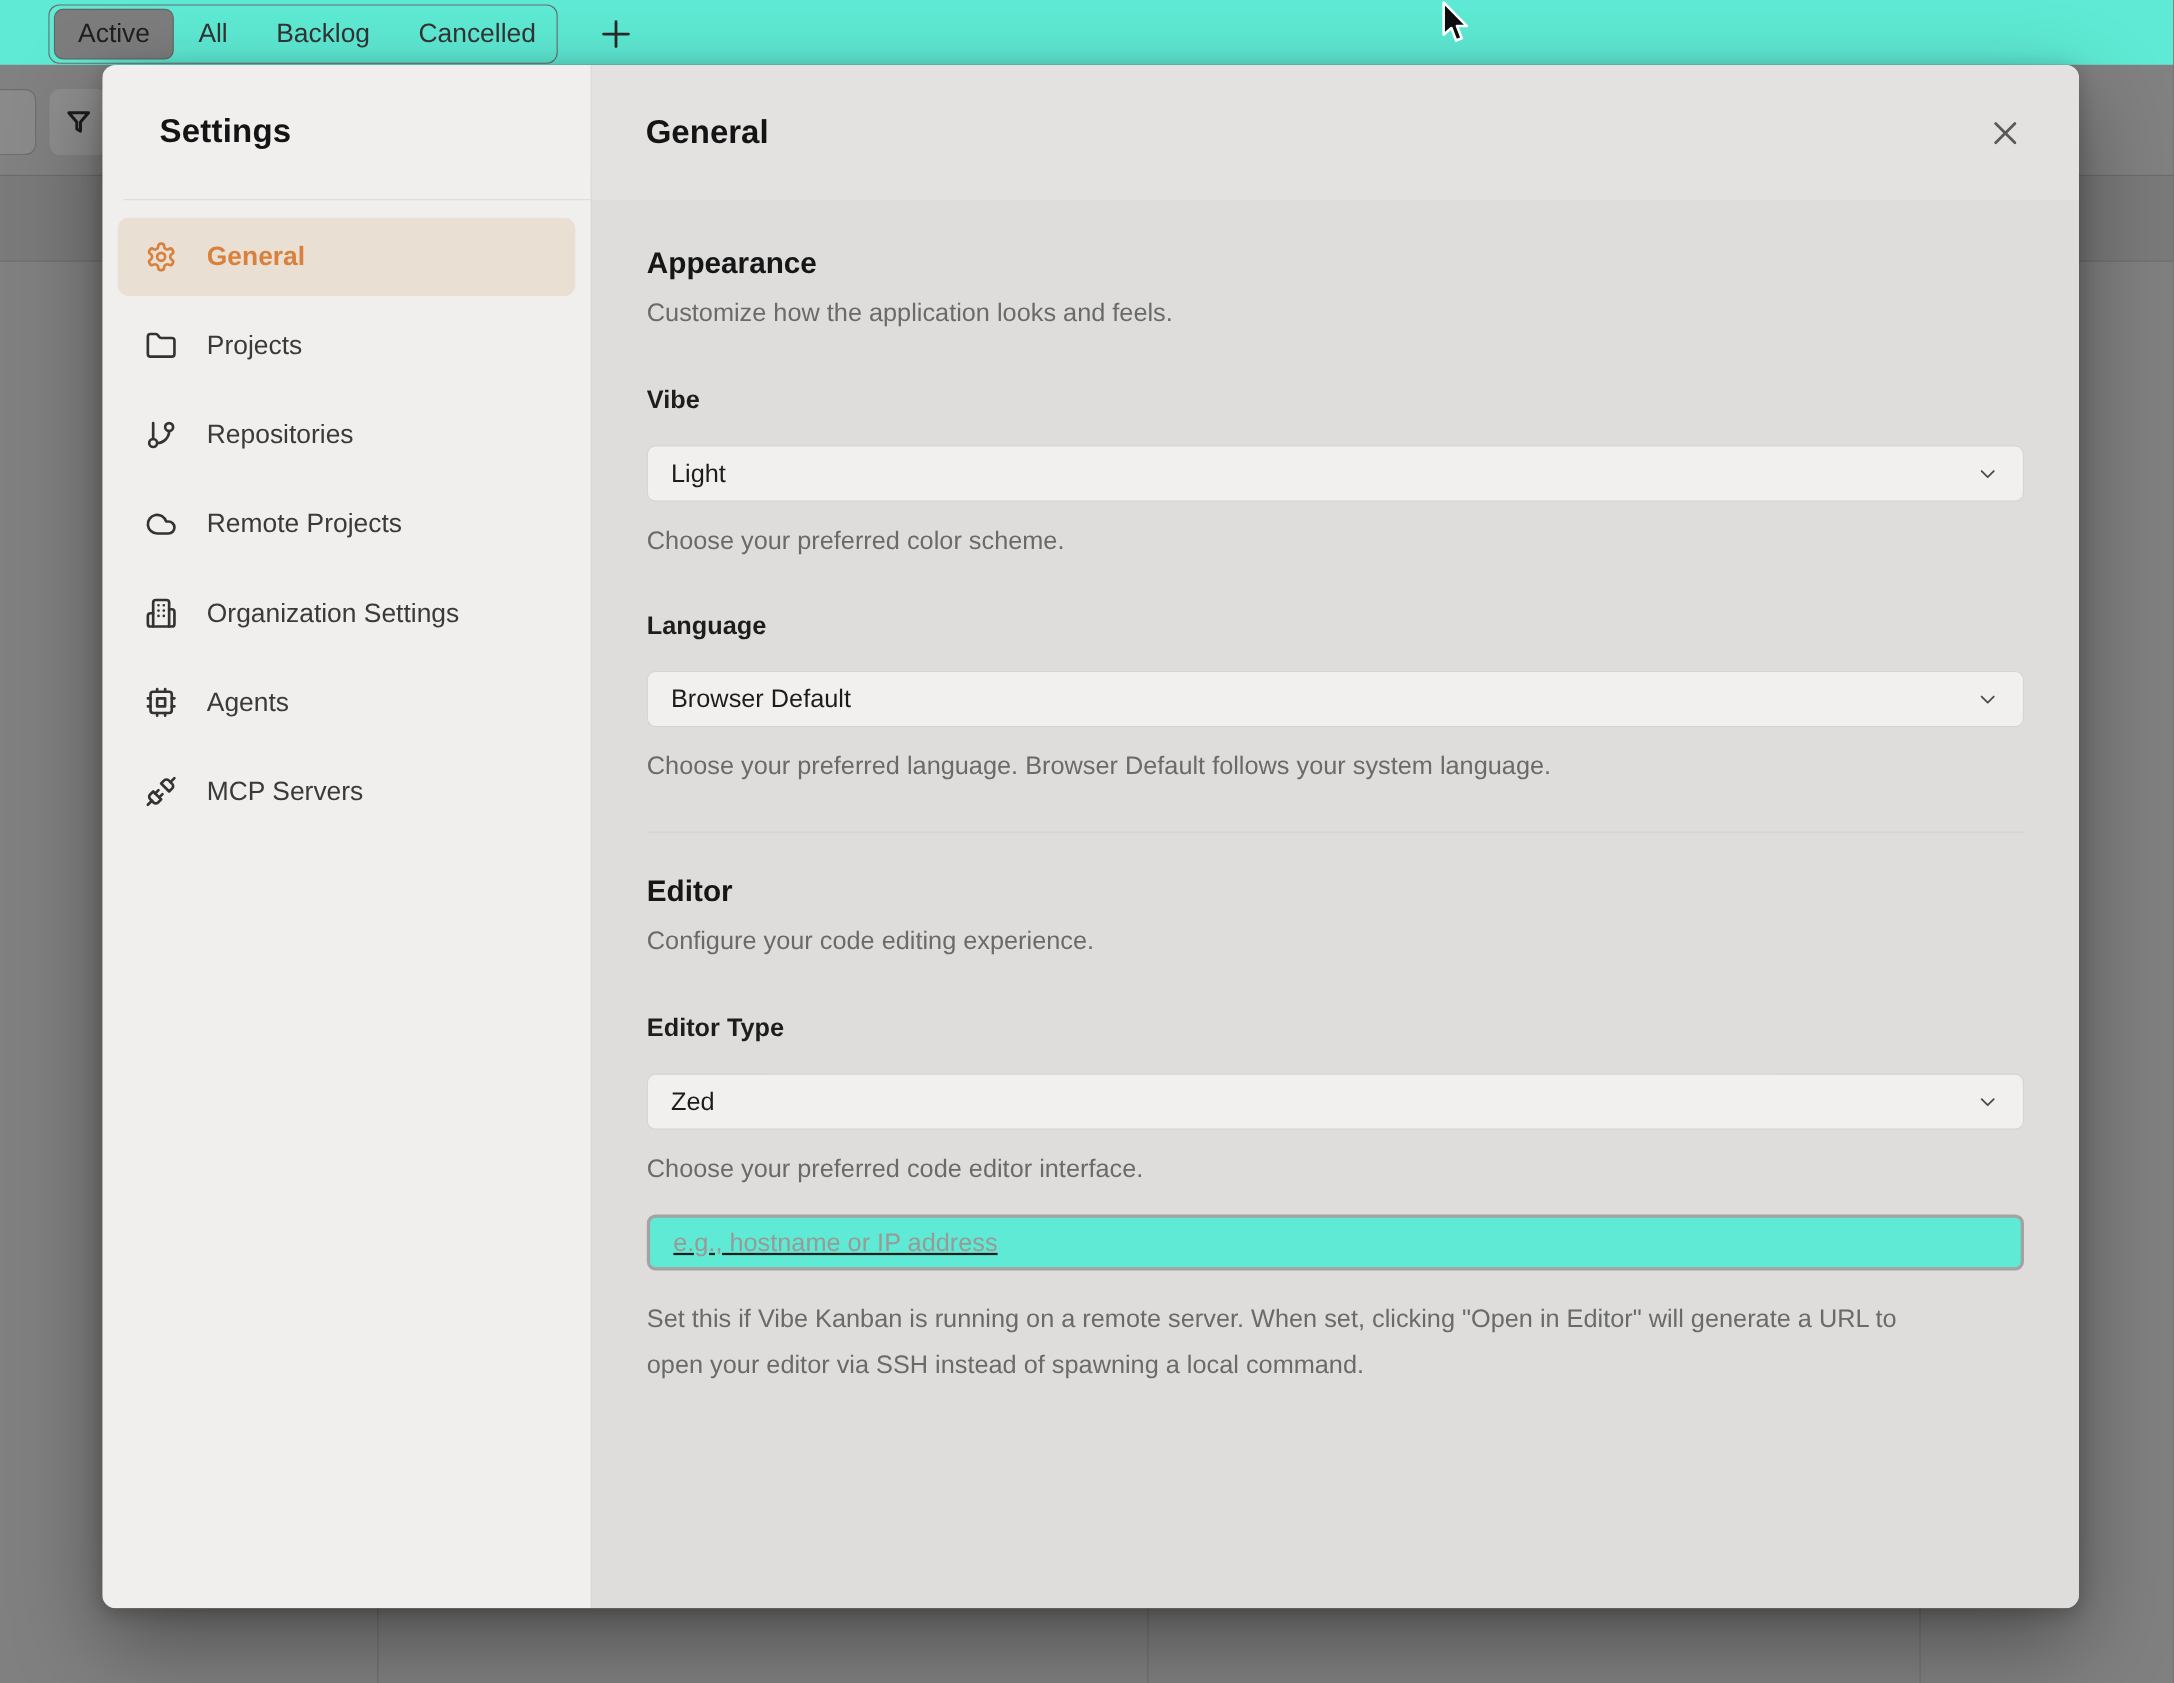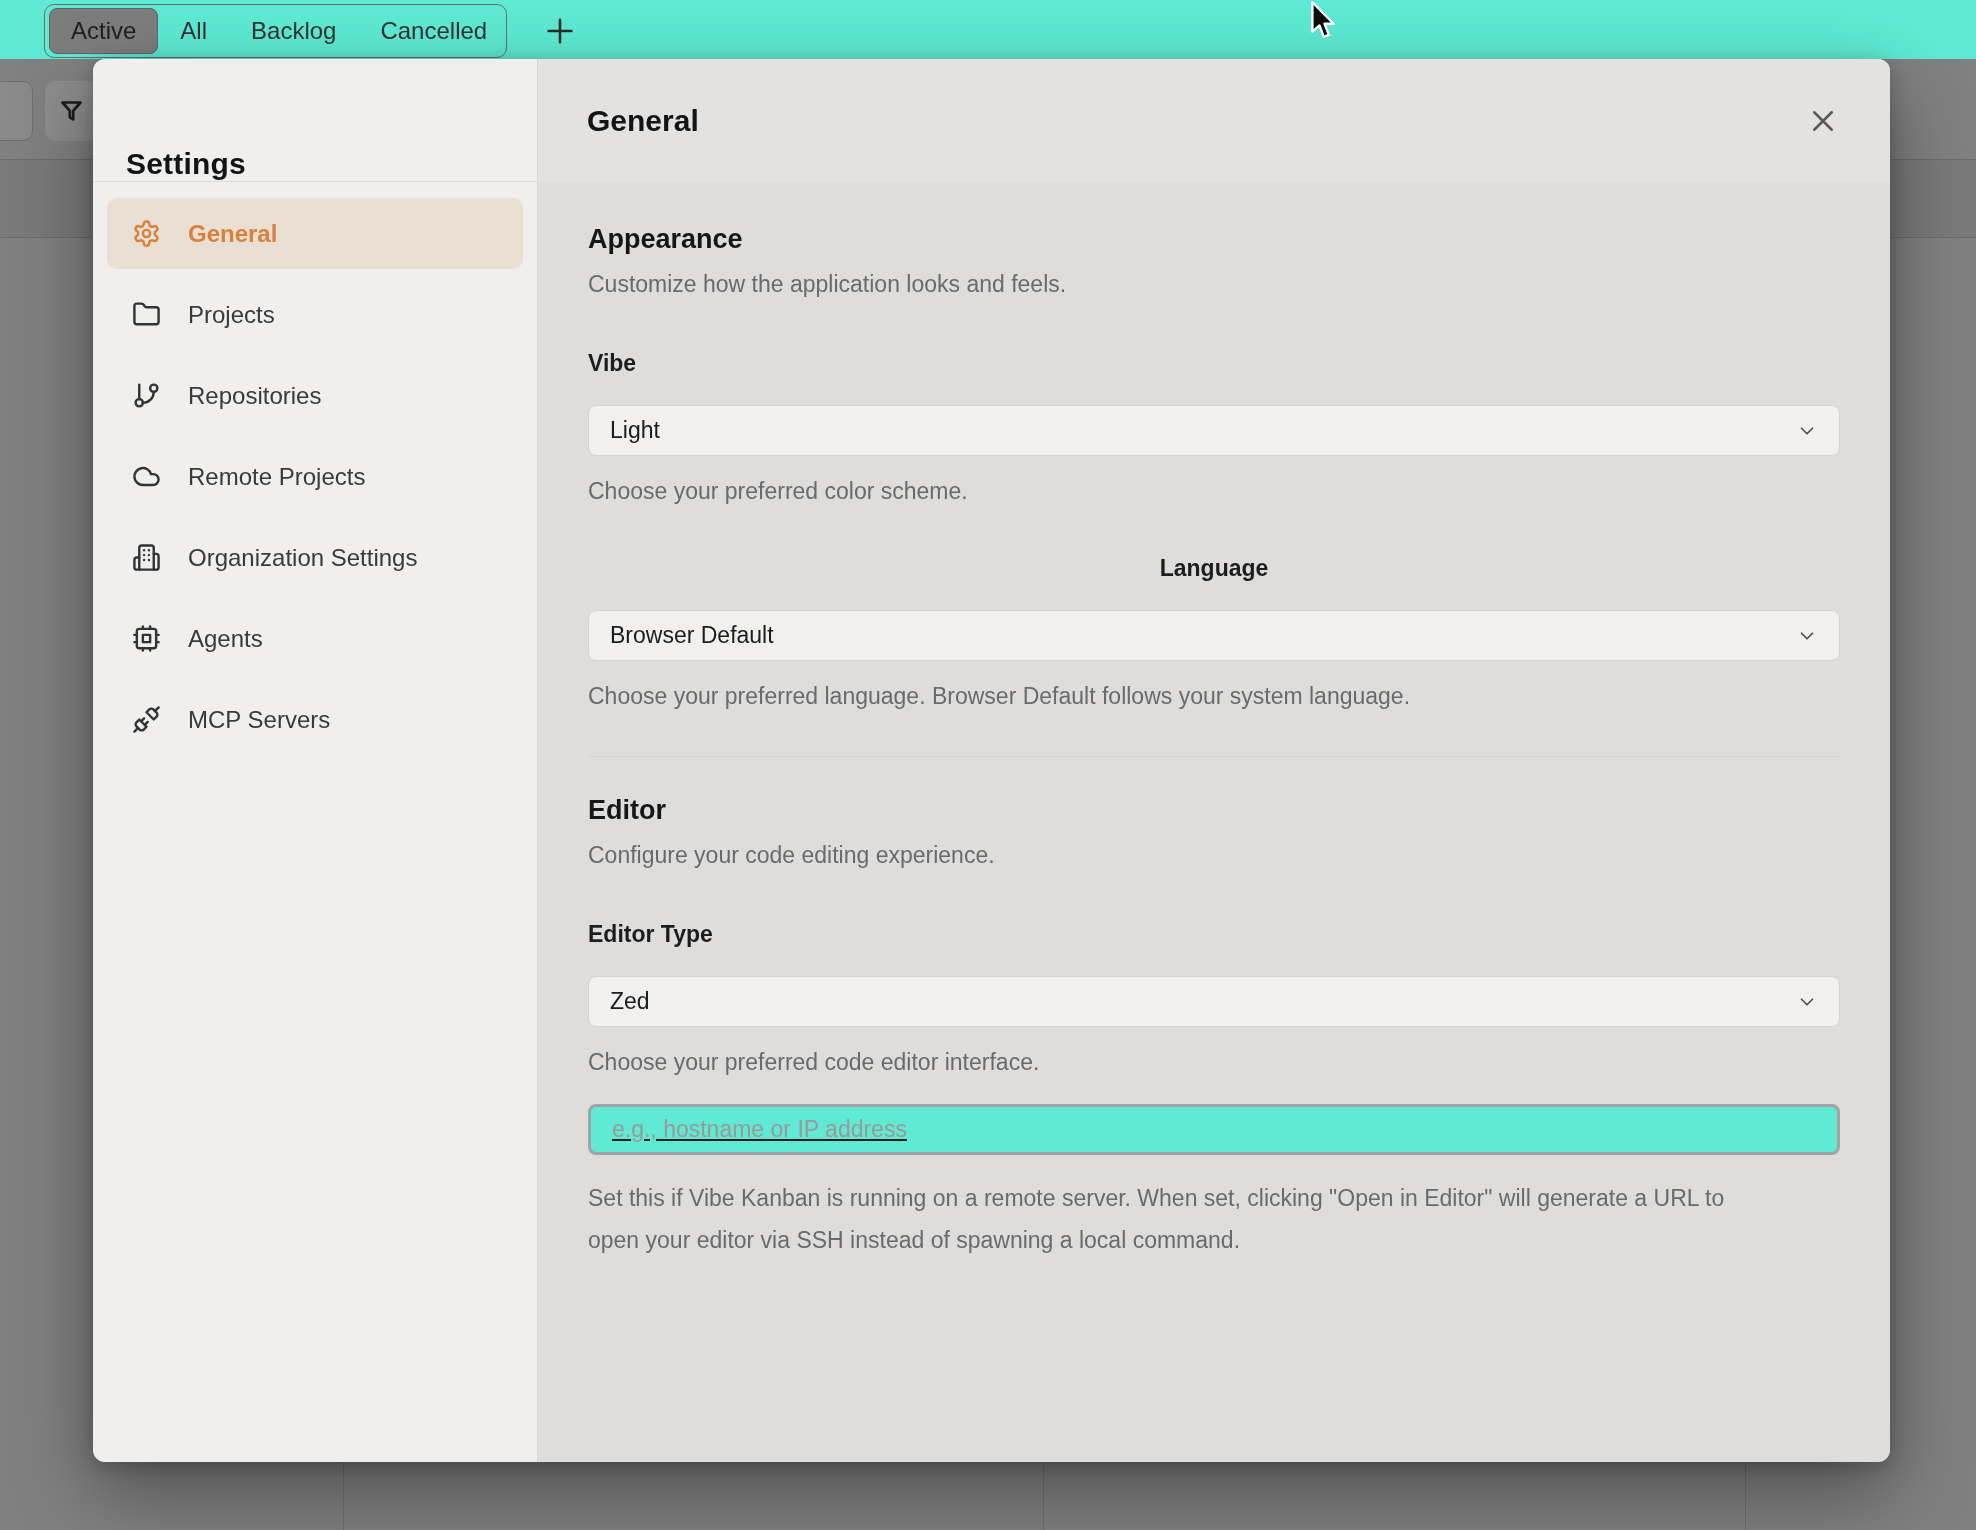--- a/index.html
+++ b/index.html
@@ -43,22 +43,22 @@
     position:absolute;left:93px;top:59px;width:1797px;height:1403px;
     border-radius:12px;overflow:hidden;display:flex;
     box-shadow:0 30px 80px rgba(0,0,0,.38), 0 4px 18px rgba(0,0,0,.22);
     z-index:5;
   }
   .sidebar{
     width:445px;min-width:445px;background:#f0efee;border-right:1px solid #d8d7d5;
     box-sizing:border-box;display:flex;flex-direction:column;
   }
   .sidebar-header{
-    height:123px;min-height:123px;display:flex;align-items:flex-end;
-    padding-left:33px;border-bottom:1px solid #dcdbd9;box-sizing:border-box;
+    height:123px;min-height:123px;display:flex;align-items:center;
+    padding-left:33px;border-bottom:1px solid #dcdbd9;box-sizing:border-box;margin-left:19px;
   }
   .sidebar-title{font-size:30px;font-weight:700;color:#141414;letter-spacing:.2px;}
   .nav{list-style:none;margin:0;padding:16px 14px;}
   .nav-item{
     height:71px;margin-bottom:10px;border-radius:10px;
     display:flex;align-items:center;padding-left:25px;gap:27px;
     font-size:24px;font-weight:500;color:#3a3a3a;cursor:default;
   }
   .nav-item svg{width:29px;height:29px;stroke:#333;stroke-width:2;fill:none;
     stroke-linecap:round;stroke-linejoin:round;flex:none;}
@@ -72,21 +72,21 @@
     padding:0 49px;box-sizing:border-box;
   }
   .panel-title{font-size:30px;font-weight:700;color:#141414;}
   .close-btn{width:36px;height:36px;display:flex;align-items:center;justify-content:center;}
   .close-btn svg{width:30px;height:30px;stroke:#595959;stroke-width:2;stroke-linecap:round;}
   .panel-body{padding:42px 50px 0 50px;}
   .section-heading{font-size:27px;font-weight:700;color:#161616;}
   .section-desc{font-size:23px;color:#6a6a6a;margin-top:16px;}
   .field-label{font-size:23px;font-weight:700;color:#1d1d1d;}
   .mt-theme{margin-top:52px;}
-  .mt-field{margin-top:50px;text-align:center;}
+  .mt-field{margin-top:50px;}
   .select{
     margin-top:28px;height:51px;border-radius:8px;box-sizing:border-box;
     background:#f1f0ef;border:1px solid #d5d4d2;
     display:flex;align-items:center;justify-content:space-between;
     padding:0 21px;font-size:23px;color:#1c1c1c;
   }
   .select svg{width:22px;height:22px;stroke:#4c4c4c;stroke-width:1.8;fill:none;
     stroke-linecap:round;stroke-linejoin:round;}
   .field-help{font-size:23px;color:#6a6a6a;margin-top:22px;}
   .divider{border:none;border-top:1px solid #d4d3d1;margin:46px 0 0 0;}

